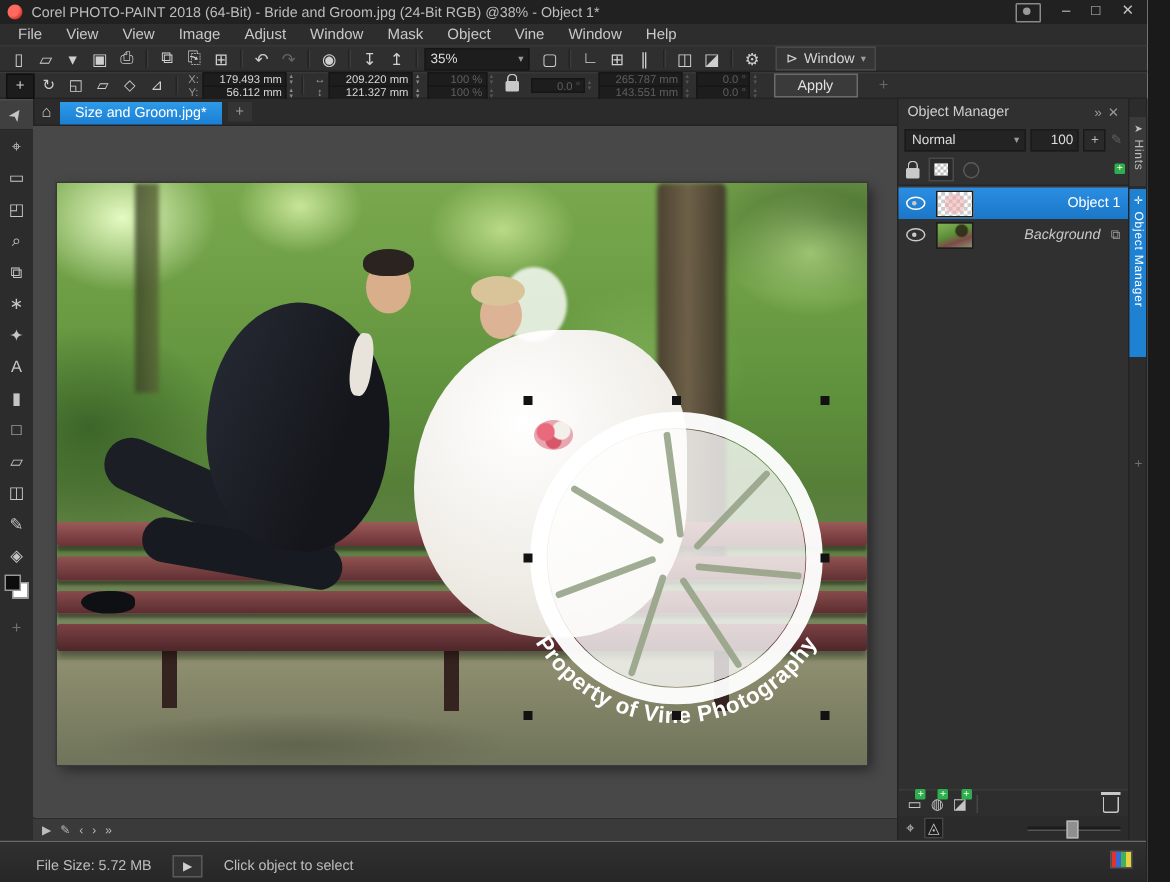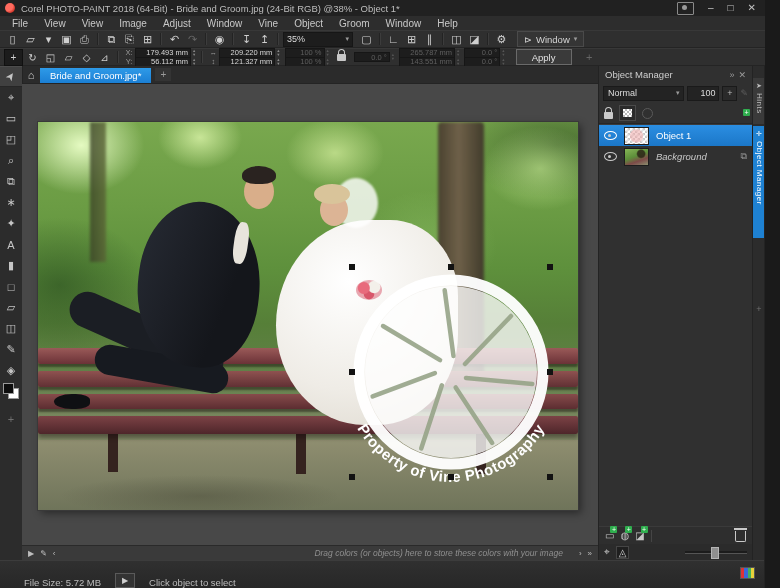--- a/index.html
+++ b/index.html
@@ -80,21 +80,21 @@
   .handle{position:absolute;width:6px;height:6px;background:#121212;}
 
   
   .dragbar{position:absolute;left:22px;top:545px;width:576px;height:15px;background:#3a3a3a;
            border-top:1px solid #2a2a2a;display:flex;align-items:center;padding:0 6px;gap:6px;box-sizing:border-box;}
   .dragbar .txt{flex:1;text-align:right;color:#8f8f8f;font-size:8.5px;font-style:italic;padding-right:10px;}
   .mini{color:#bdbdbd;font-size:8px;}
 
   
   .statusbar{position:absolute;left:0;top:560px;right:0;height:28px;background:linear-gradient(#303030,#272727);
-             border-top:1px solid #3c3c3c;display:flex;align-items:flex-end;padding:5px 8px 0 24px;gap:14px;box-sizing:border-box;}
+             border-top:1px solid #3c3c3c;display:flex;align-items:center;padding:5px 8px 0 24px;gap:14px;box-sizing:border-box;}
   .status-text{font-size:9.5px;color:#bdbdbd;}
   .status-btn{width:18px;height:13px;border:1px solid #5a5a5a;background:#333;display:flex;align-items:center;
               justify-content:center;color:#cfcfcf;font-size:8px;}
   .palette-chip{position:absolute;right:10px;top:567px;width:13px;height:10px;border:1px solid #555;
         background:linear-gradient(90deg,#d33 0 25%,#3a67d8 25% 50%,#43b05c 50% 75%,#e8d23a 75%);}
 
   
   .panel{position:absolute;left:598px;top:66px;width:154px;height:494px;background:#303030;
          border-left:1px solid #232323;box-sizing:border-box;}
   .panel-header{height:17px;display:flex;align-items:center;padding:0 6px;color:#cfcfcf;font-size:9.5px;gap:4px;}
@@ -112,21 +112,21 @@
   .box-ico{width:15px;height:14px;border:1px solid #4a4a4a;background:#2a2a2a;display:flex;align-items:center;justify-content:center;}
   .checker{width:9px;height:8px;background-color:#fff;
      background-image:linear-gradient(45deg,#b9b9b9 25%,transparent 25%,transparent 75%,#b9b9b9 75%),
                       linear-gradient(45deg,#b9b9b9 25%,transparent 25%,transparent 75%,#b9b9b9 75%);
      background-size:4px 4px;background-position:0 0,2px 2px;}
   .circ{width:9px;height:9px;border:1px solid #5a5a5a;border-radius:50%;}
   .badge{position:relative;}
   .badge::after{content:"+";position:absolute;right:-3px;top:-4px;width:7px;height:7px;background:#2fae4e;
                 color:#fff;font-size:7px;line-height:7px;text-align:center;border-radius:1px;}
   .om-list{border-top:1px solid #3a3a3a;}
-  .om-row{height:21px;display:flex;align-items:center;gap:7px;padding:0 5px;}
+  .om-row{height:21px;display:flex;align-items:center;gap:7px;padding:0 5px;text-align:right;}
   .om-row.selected{background:linear-gradient(#2b8ee2,#1b77c8);color:#fff;}
   .om-label{font-size:9.5px;flex:1;}
   .om-row .thumb{width:23px;height:16px;border:1px solid #1d1d1d;}
   .thumb.checker-thumb{background-color:#fff;
      background-image:radial-gradient(circle at 50% 50%,rgba(240,170,170,.55) 0 45%,transparent 50%),
        linear-gradient(45deg,#c9c9c9 25%,transparent 25%,transparent 75%,#c9c9c9 75%),
        linear-gradient(45deg,#c9c9c9 25%,transparent 25%,transparent 75%,#c9c9c9 75%);
      background-size:100% 100%,5px 5px,5px 5px;background-position:0 0,0 0,2.5px 2.5px;}
   .thumb.photo-thumb{background:
      radial-gradient(circle at 70% 30%,rgba(40,30,20,.8) 0 18%,transparent 25%),
@@ -181,23 +181,23 @@
   </div>
 
   <div class="menubar">
 
   <div class="menu-item">File</div>
       <div class="menu-item">View</div>
       <div class="menu-item">View</div>
       <div class="menu-item">Image</div>
       <div class="menu-item">Adjust</div>
       <div class="menu-item">Window</div>
+      <div class="menu-item">Mask</div>
+      <div class="menu-item">Object</div>
       <div class="menu-item">Vine</div>
-      <div class="menu-item">Object</div>
-      <div class="menu-item">Groom</div>
       <div class="menu-item">Window</div>
       <div class="menu-item">Help</div>
     </div>
 
   <div class="toolbar" style="top:30px;">
     <span class="flex" style="gap:1px;">
 
     <span class="tb-btn">
           <span class="g">▯</span>
         </span>
@@ -420,21 +420,21 @@
             <span>▾</span>
           </span>
       </div>
     </div>
     <div class="apply-btn">Apply</div>
     <span class="tb-btn grayed">+</span>
   </div>
 
   <div class="tabbar">
     <span class="home-btn">⌂</span>
-    <span class="doc-tab">Bride and Groom.jpg*</span>
+    <span class="doc-tab">Size and Groom.jpg*</span>
     <span class="newtab-btn">+</span>
   </div>
 
   <div class="toolbox">
     <span style="display:flex;flex-direction:column;">
 
     <span class="tool active">
           <span class="g">➤</span>
         </span>
         <span class="tool">
@@ -569,21 +569,20 @@
       <div class="handle" style="left:311px;top:352px;"></div>
       <div class="handle" style="left:410px;top:352px;"></div>
       <div class="handle" style="left:509px;top:352px;"></div>
     </div>
   </div>
 
   <div class="dragbar">
     <span class="mini">▶</span>
     <span class="mini">✎</span>
     <span class="mini">‹</span>
-    <span class="txt">Drag colors (or objects) here to store these colors with your image</span>
     <span class="mini">›</span>
     <span class="mini">»</span>
   </div>
 
   <div class="statusbar">
     <span class="status-text">File Size: 5.72 MB</span>
     <span class="status-btn">▶</span>
     <span class="status-text">Click object to select</span>
   </div>
   <span class="palette-chip"></span>

